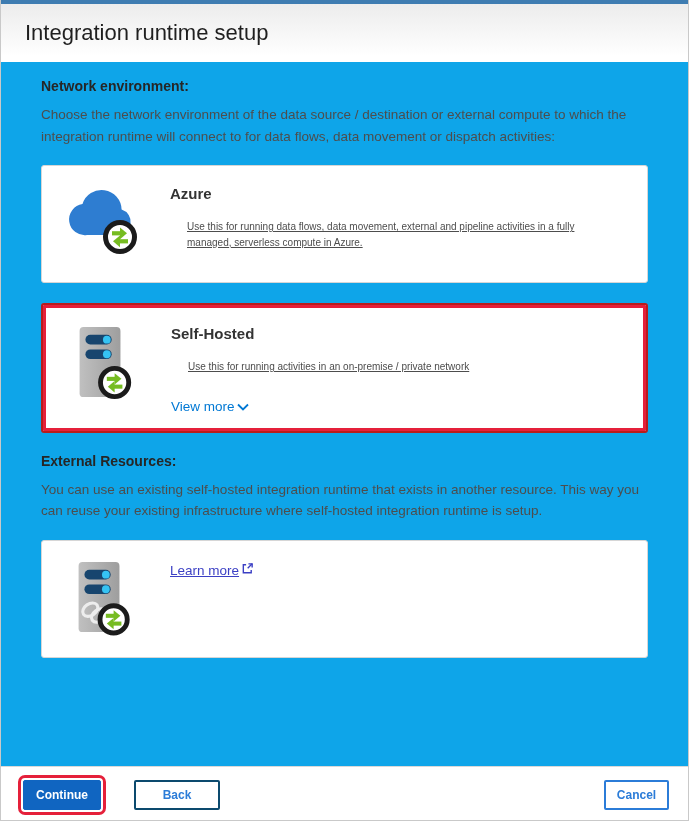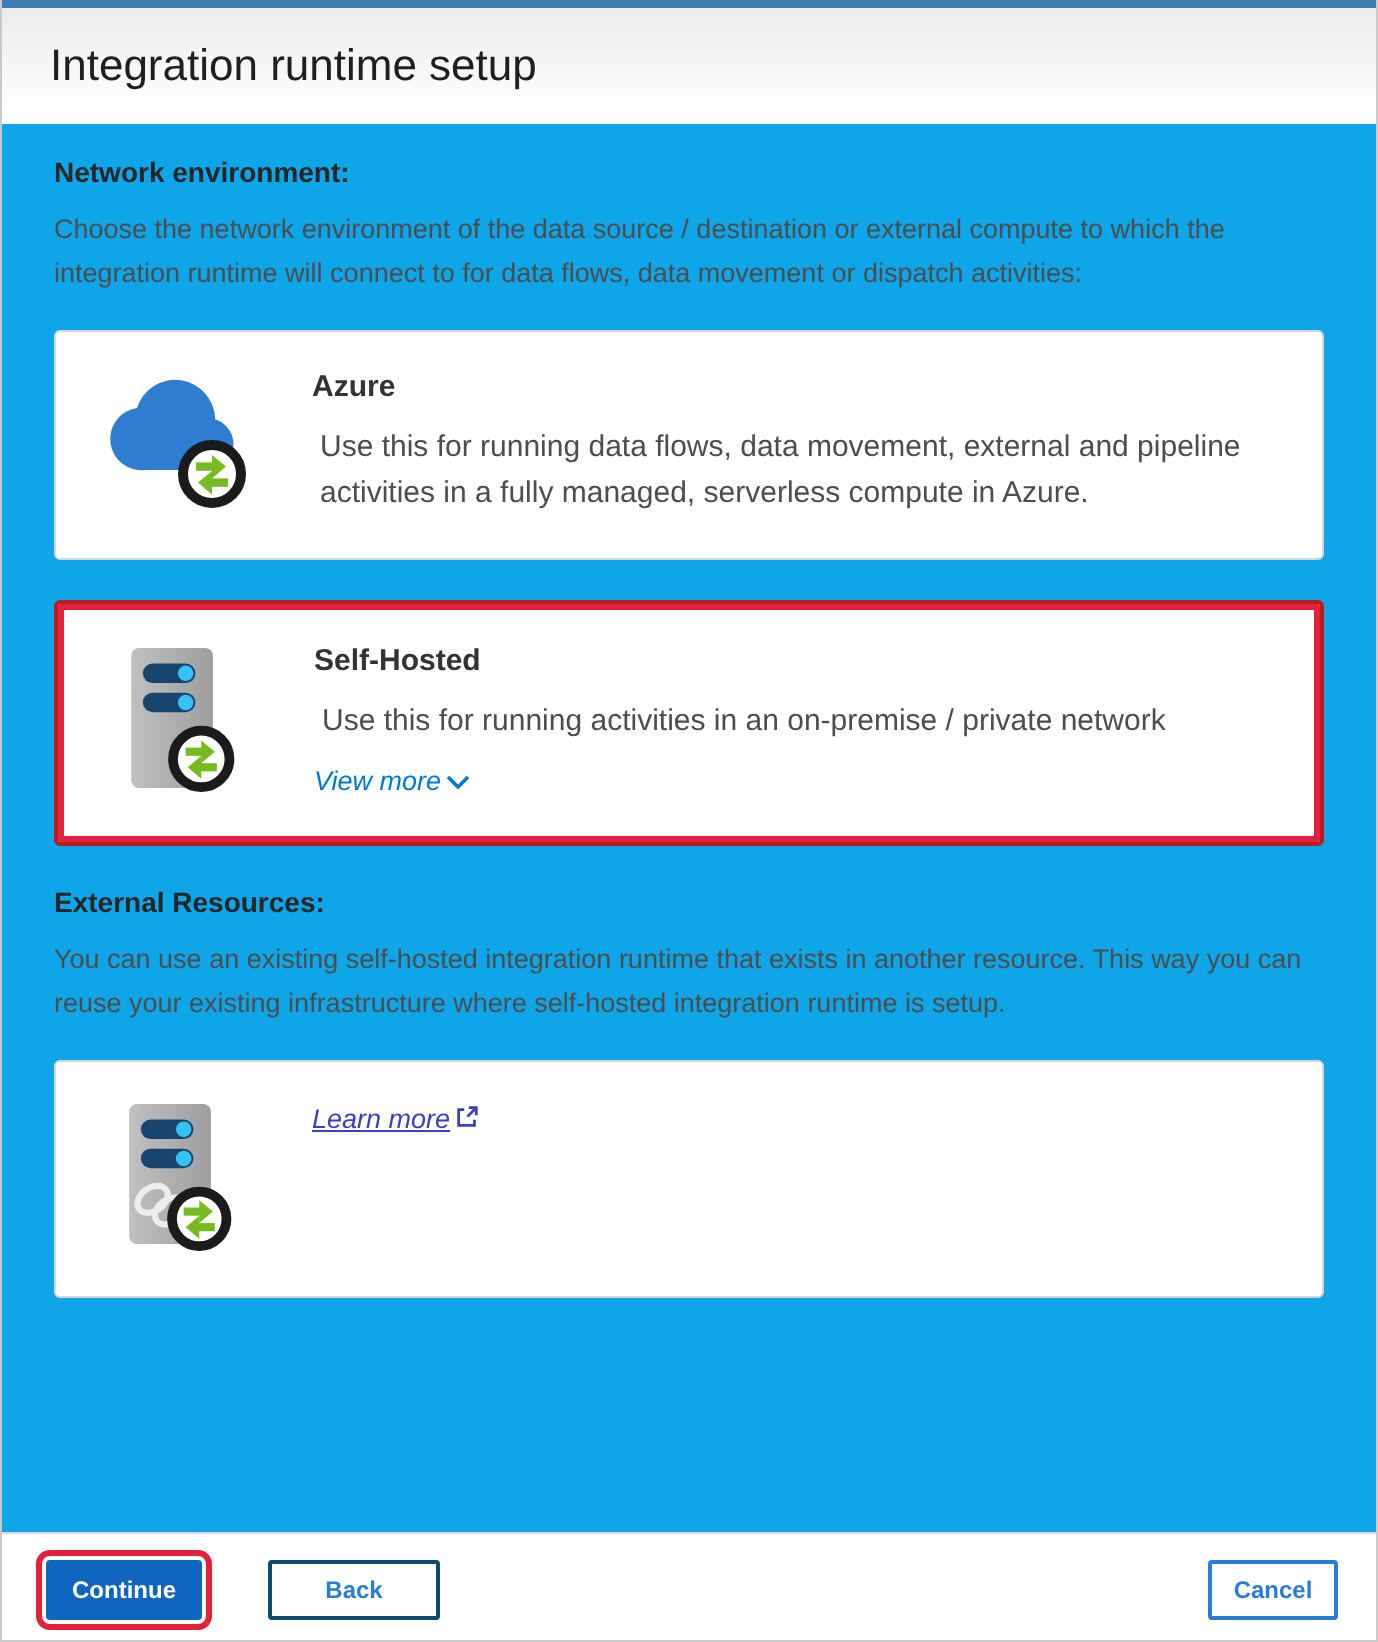--- a/index.html
+++ b/index.html
@@ -6,40 +6,40 @@
   .page {
     position:relative; width:689px; height:821px; box-sizing:border-box;
     border:1px solid #c9c9c9; border-top:none; background:#0ea5e9; overflow:hidden;
   }
   .top-accent { height:4px; background:#3e7cb1; }
   .header {
     height:58px; background:linear-gradient(#ececec, #ffffff 90%);
     padding:0 24px; display:flex; align-items:center;
   }
   .title { font-size:22px; font-weight:400; color:#1f1f1f; margin:0; }
-  .content { padding:0 26px; }
+  .content { padding:0 40px; }
   .section-heading { font-size:14px; font-weight:700; color:#262626; margin:16px 0 10px; }
   .section-desc { font-size:13.5px; color:#4d4d4d; line-height:1.6; margin:0 0 18px; max-width:636px; }
   .card {
     display:flex; align-items:flex-start;
     border:1px solid #d6d6d6; border-radius:3px; background:#fff;
     padding:15px 20px 15px 22px; margin-bottom:20px; box-sizing:border-box; cursor:pointer;
   }
   .card.selected {
     border:2px solid #b91c1c;
     box-shadow: inset 0 0 0 3px #e5203a;
     padding:16px 20px 16px 22px;
   }
   .icon-wrap { flex:0 0 80px; margin-right:26px; margin-top:2px; }
   .card-body { padding-top:2px; }
   .card-title { font-size:15px; font-weight:700; color:#333333; margin:2px 0 10px; }
-  .card-desc { font-size:15px; color:#4d4d4d; line-height:1.55; margin:4px; max-width:500px; }
+  .card-desc { font-size:10px; color:#4d4d4d; line-height:1.55; margin:17px; max-width:500px;text-decoration:underline; }
   .link-row {
     margin-top:7px; font-size:13.5px; color:#0078d4;
-    display:inline-flex; align-items:flex-start; gap:2px; cursor:pointer; text-decoration:none;font-style:italic;
+    display:inline-flex; align-items:flex-end; gap:2px; cursor:pointer; text-decoration:none;
   }
   .link-row.learn-more { color:#3b3fc4; margin-top:4px; }
   .link-row.learn-more .link-text { text-decoration:underline; }
   .footer {
     position:absolute; left:0; right:0; bottom:0; height:53px;
     border-top:1px solid #d9d9d9; background:#fff;
   }
   .btn {
     position:absolute; top:13px; height:30px; font-family:inherit;
     font-size:12px; font-weight:700; border-radius:2px; cursor:pointer; box-sizing:border-box;

